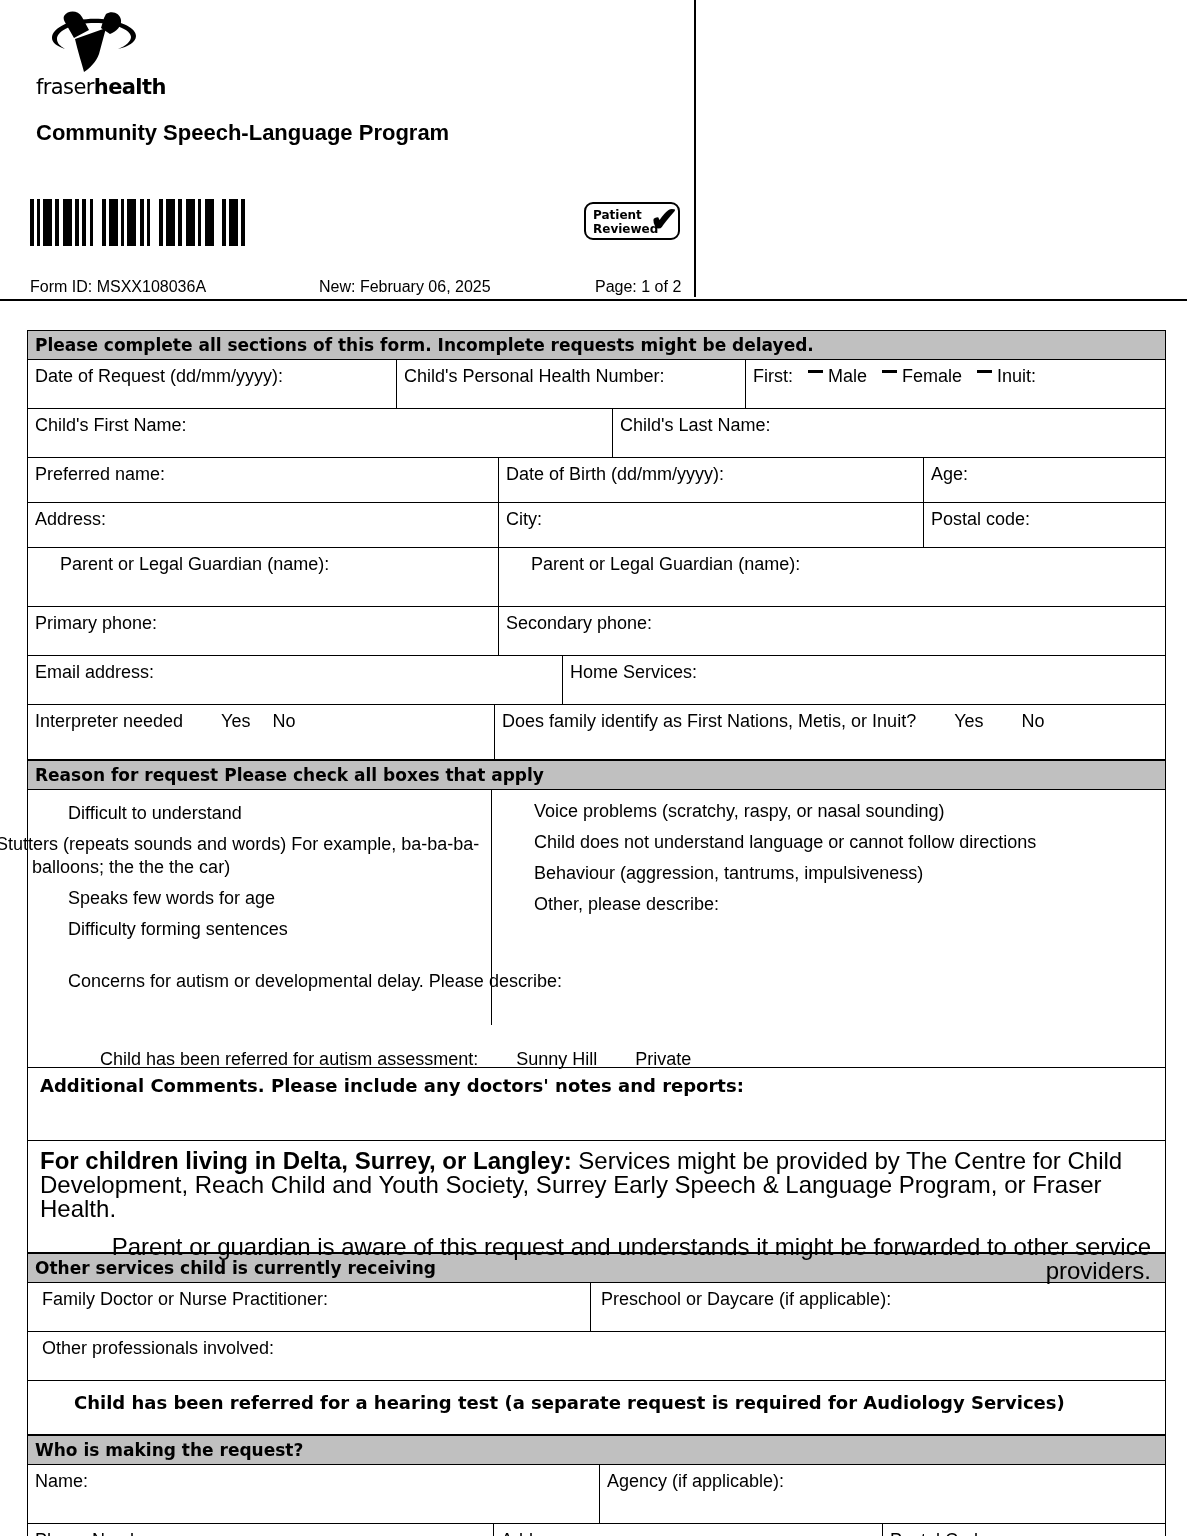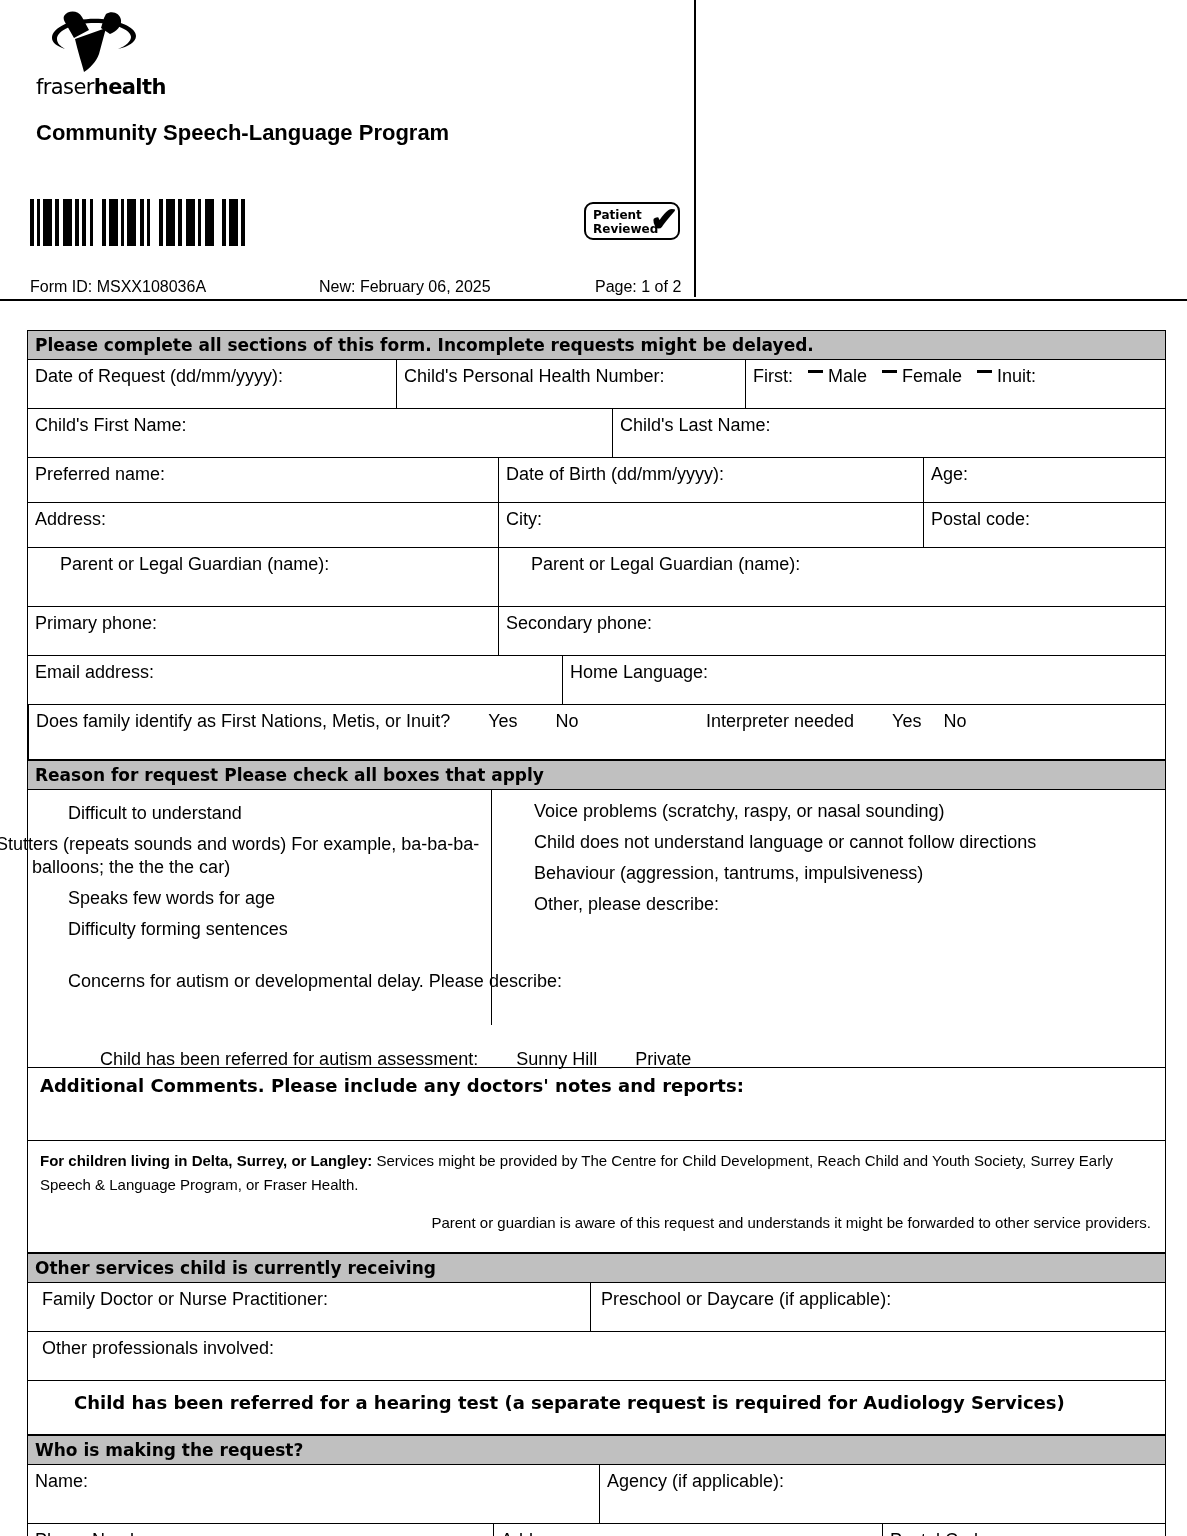--- a/index.html
+++ b/index.html
@@ -112,21 +112,21 @@
 
   .cmt-head {
     border-left: 1px solid #000; border-right: 1px solid #000; border-bottom: 1px solid #000;
     height: 73px; padding: 6px 0 0 12px;
     font-size: 18px; font-weight: 700; line-height: 23px;
     font-family: "DejaVu Sans", sans-serif;
   }
 
   .delta {
     border-left: 1px solid #000; border-right: 1px solid #000; border-bottom: 1px solid #000;
-    height: 112px; padding: 8px 14px 0 12px; font-size: 15px; line-height: 24px;
+    height: 112px; padding: 8px 14px 0 12px; font-size: 24px; line-height: 24px;
   }
   .delta b { font-weight: 700; }
   .delta-ack { margin-top: 14px; padding-left: 32px; text-align: right; }
 
   .hearing {
     border-left: 1px solid #000; border-right: 1px solid #000; border-bottom: 1px solid #000;
     height: 54px; padding: 10px 0 0 46px;
     font-size: 18px; font-weight: 700; line-height: 23px;
     font-family: "DejaVu Sans", sans-serif;
   }
@@ -287,30 +287,30 @@
       <div class="cell div h48" style="width:667px">
         <span>Secondary phone:</span>
       </div>
     </div>
 
     <div class="row">
       <div class="cell h48" style="width:534px">
         <span>Email address:</span>
       </div>
       <div class="cell div h48" style="width:603px">
-        <span>Home Language:</span>
-      </div>
-    </div>
-
-    <div class="row">
+        <span>Home Services:</span>
+      </div>
+    </div>
+
+    <div class="row">
+      <div class="cell h54" style="width:466px">
+        <span>Interpreter needed</span><span class="gap-md"></span><span>Yes</span><span class="gap-sm"></span><span>No</span>
+      </div>
       <div class="cell div h54" style="width:671px">
         <span>Does family identify as First Nations, Metis, or Inuit?</span><span class="gap-md"></span><span>Yes</span><span class="gap-md"></span><span>No</span>
-      </div>
-      <div class="cell h54" style="width:466px">
-        <span>Interpreter needed</span><span class="gap-md"></span><span>Yes</span><span class="gap-sm"></span><span>No</span>
       </div>
     </div>
 
     <div class="band">Reason for request Please check all boxes that apply</div>
 
     <div class="reason-body">
       <div class="reason-mid"></div>
 
       <div class="rcol-l">
         <div class="ritem">Difficult to understand</div>

